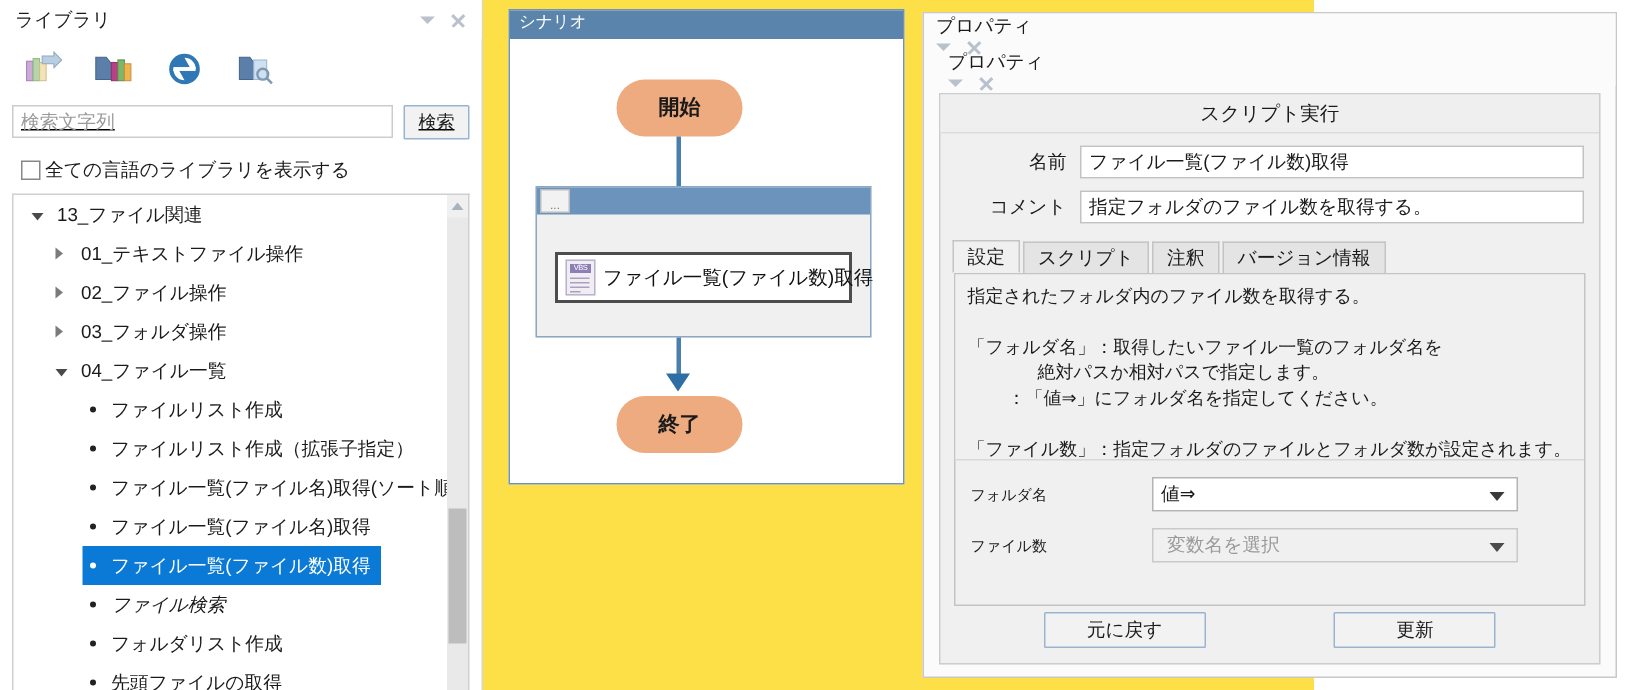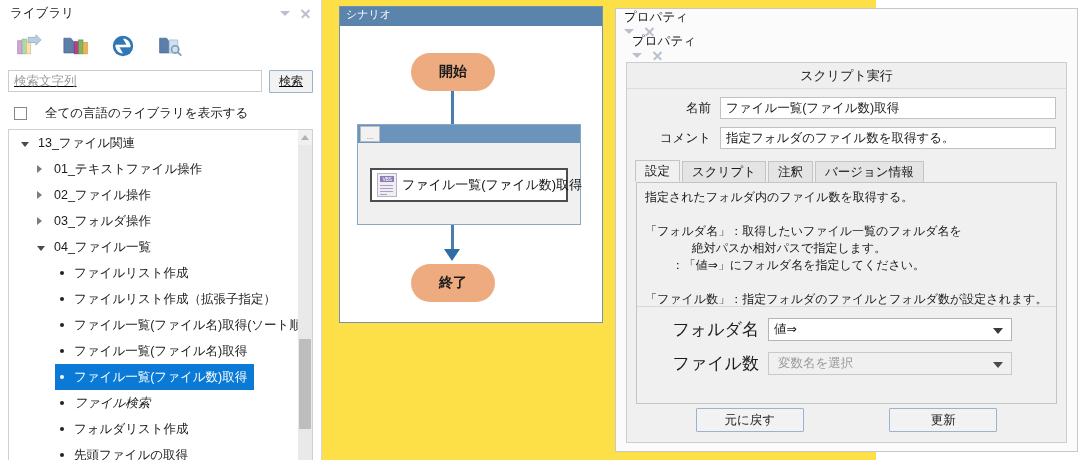--- a/index.html
+++ b/index.html
@@ -49,21 +49,21 @@
     font-size: 12.5px; padding: 0 5px; color: #222;
     font-family: "Liberation Sans", sans-serif;
   }
   .lib-search-input::placeholder { color: #9a9a9a; }
   .lib-search-btn {
     width: 44px; height: 23px; font-size: 12px; background: #f2f2f2;
     border: 1px solid #9ab3d0; color: #1a1a1a; cursor: pointer; border-radius: 1px;
     font-family: "Liberation Sans", sans-serif;
   }
 
-  .lib-check-row { display: flex; align-items: center; gap: 18px; padding: 9px 0 7px 14px; }
+  .lib-check-row { display: flex; align-items: center; gap: 3px; padding: 9px 0 7px 14px; }
   .cbox { width: 13px; height: 13px; border: 1px solid #888; background: #fff; cursor: pointer; }
   .cbox-label { font-size: 12.5px; color: #1a1a1a; }
 
   .tree-wrap {
     position: absolute; left: 8px; top: 129px; right: 8px; bottom: 0;
     border: 1px solid #d0d0d0; border-bottom: none; background: #fff; overflow: hidden;
   }
   .tree-scroll { position: absolute; inset: 0 14px 0 0; overflow: hidden; }
   .tree-node {
     display: flex; align-items: center; height: 26px; font-size: 12.5px;
@@ -199,21 +199,21 @@
   .tab-panel {
     margin: 0 9px; border: 1px solid #c4c4c4; background: #f0f0f0;
     height: 222px; position: relative;
   }
   .desc-box {
     margin: 0; padding: 6px 8px; background: #f0f0f0; font-size: 12px;
     color: #1a1a1a; line-height: 1.42; white-space: pre-wrap;
     border-bottom: 1px solid #d8d8d8; height: 124px; overflow: hidden;
   }
   .combo-row { display: flex; align-items: center; margin: 11px 44px 0 10px; gap: 9px; }
-  .combo-label { width: 112px; text-align: right; font-size: 17px; color: #1a1a1a; flex: none; }
+  .combo-label { width: 112px; font-size: 10px; color: #1a1a1a; flex: none; }
   .combo {
     flex: 1; height: 23px; border: 1px solid #b4b4b4; background: #fff;
     display: flex; align-items: center; position: relative; cursor: pointer;
   }
   .combo.disabled { background: #f0f0f0; border-color: #c9c9c9; }
   .combo-val { font-size: 12.5px; color: #1a1a1a; padding-left: 5px; }
   .combo-val.placeholder { color: #9a9a9a; padding-left: 9px; }
   .combo-arrow {
     position: absolute; right: 8px; top: 50%; margin-top: -2px; width: 0; height: 0;
     border-left: 5px solid transparent; border-right: 5px solid transparent;

